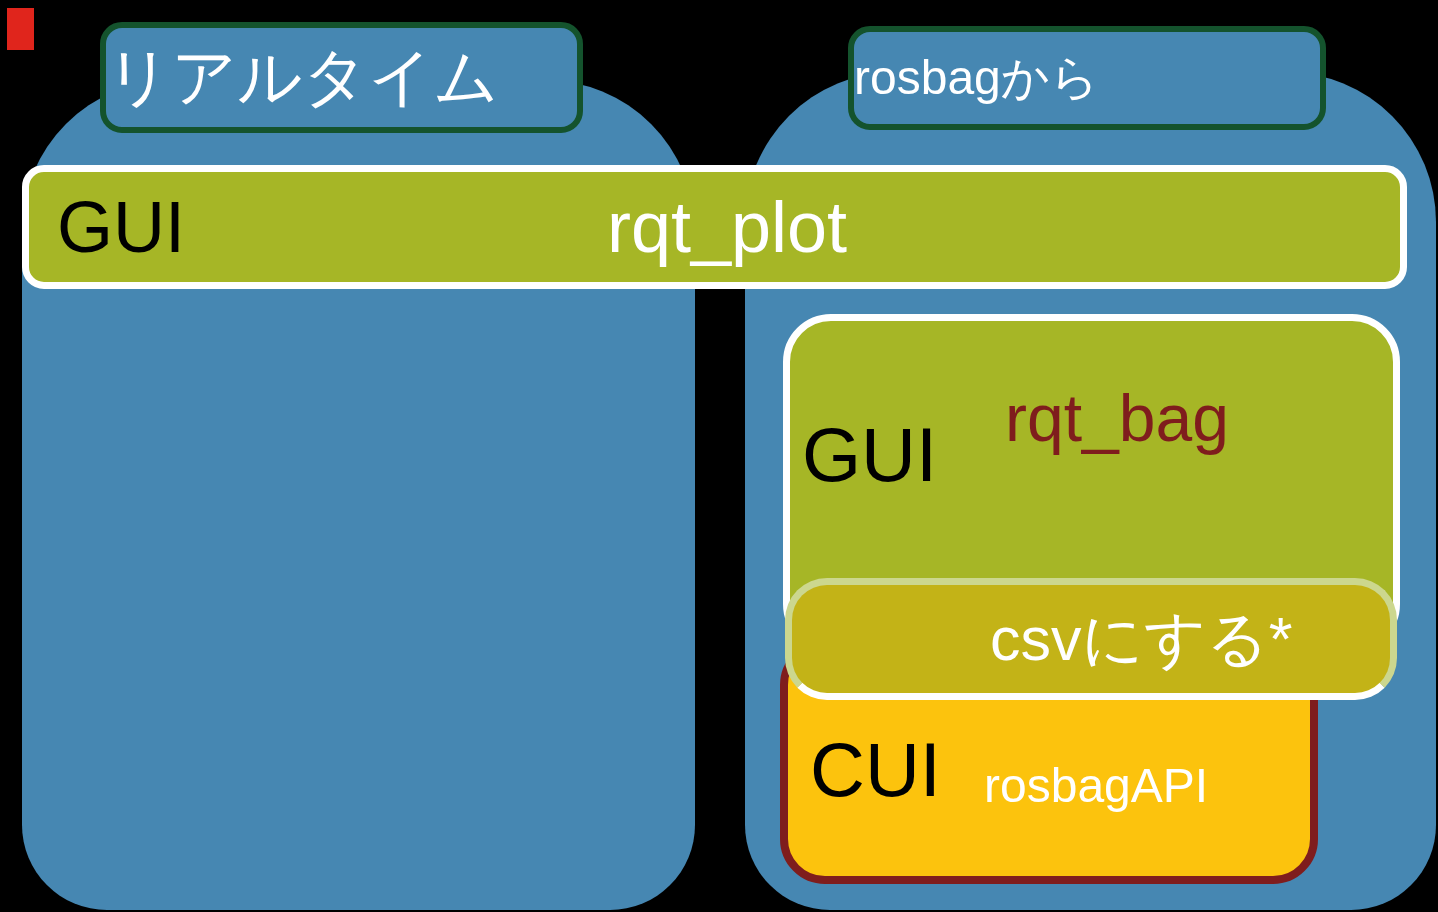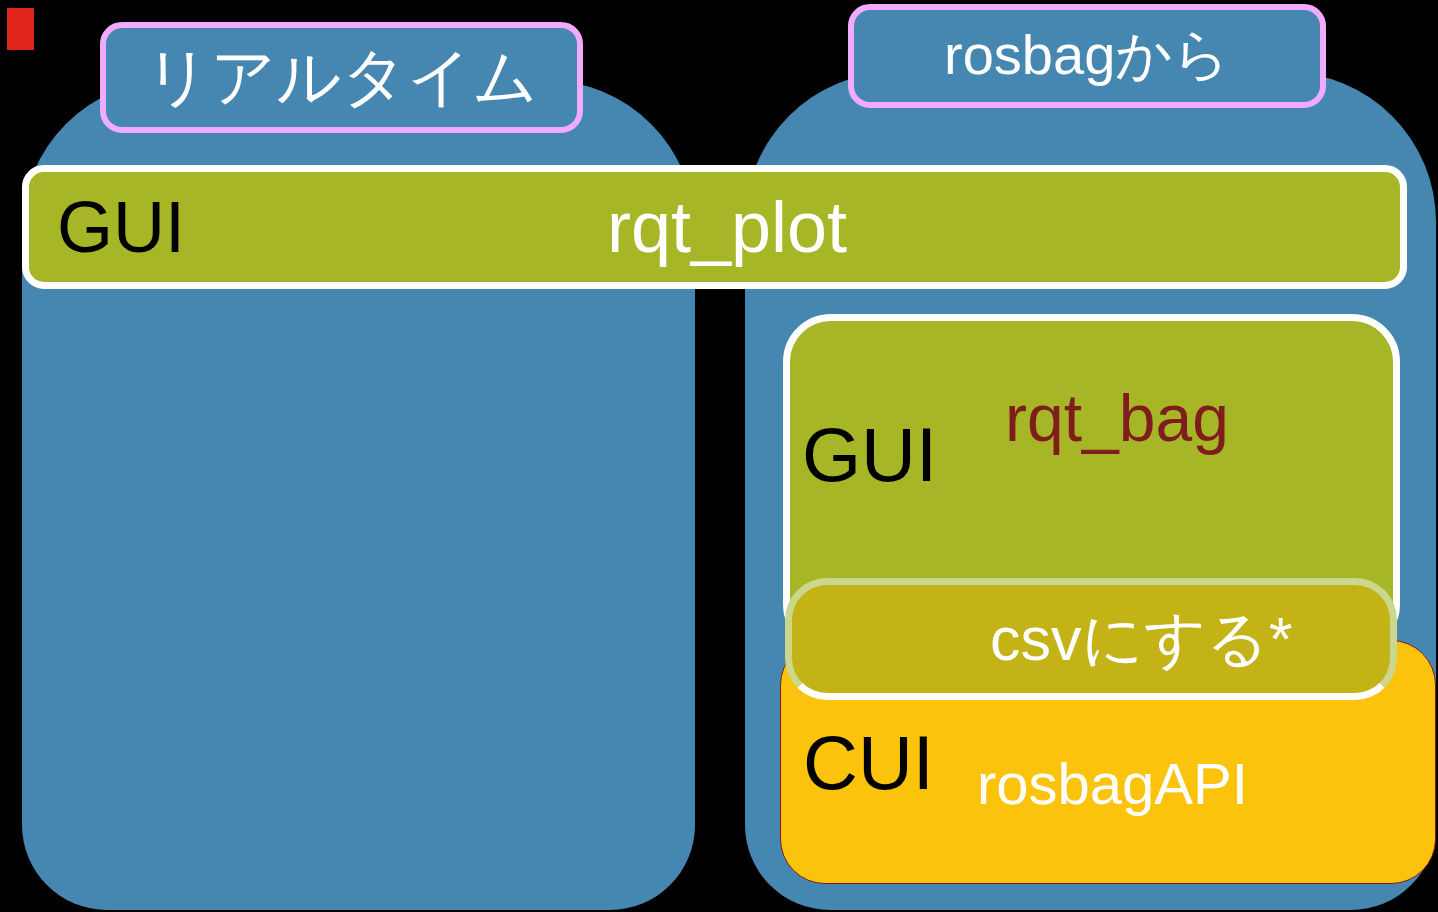--- a/index.html
+++ b/index.html
@@ -7,26 +7,26 @@
     position:relative;width:1438px;height:912px;background:#000000;overflow:hidden;
     font-family:"Liberation Sans", sans-serif;
   }
   .stage *{box-sizing:border-box;}
   
   .col{position:absolute;background:#4687b2;border-radius:150px 150px 85px 85px;z-index:0;}
   .col-left{left:22px;top:80px;width:673px;height:830px;}
   .col-right{left:745px;top:72px;width:691px;height:838px;}
   
   .badge{
-    position:absolute;background:#4687b2;border:6px solid #f0abfc;border-radius:22px;
-    display:flex;align-items:center;justify-content:center;color:#ffffff;z-index:4;
+    position:absolute;background:#4687b2;border:6px solid #14532d;border-radius:22px;
+    display:flex;align-items:center;justify-content:flex-start;color:#ffffff;z-index:4;
     white-space:nowrap;
   }
   .badge-left{left:100px;top:22px;width:483px;height:111px;font-size:64px;}
-  .badge-right{left:848px;top:4px;width:478px;height:104px;font-size:56px;}
+  .badge-right{left:848px;top:26px;width:478px;height:104px;font-size:48px;}
   
   .gui-bar{
     position:absolute;left:22px;top:165px;width:1385px;height:124px;
     background:#a6b626;border:7px solid #ffffff;border-radius:22px;z-index:2;
   }
   .gui-bar .black-label{
     position:absolute;left:28px;top:50%;transform:translateY(-50%);
     font-size:72px;color:#000000;line-height:1;
   }
   .gui-bar .tool-label{
@@ -50,28 +50,28 @@
     position:absolute;left:785px;top:578px;width:612px;height:122px;
     background:#c3b317;border:7px solid #ccd78e;border-bottom-color:#ffffff;
     border-radius:42px;z-index:3;
   }
   .csv-bar .csv-label{
     position:absolute;left:198px;top:50%;transform:translateY(-50%);
     font-size:61px;color:#ffffff;line-height:1;white-space:nowrap;
   }
   
   .orange-box{
-    position:absolute;left:780px;top:640px;width:656px;height:244px;
-    background:#fcc30d;border:1px solid #7f1d1d;border-radius:45px;z-index:2;
+    position:absolute;left:780px;top:640px;width:538px;height:244px;
+    background:#fcc30d;border:8px solid #7f1d1d;border-radius:45px;z-index:2;
   }
   .orange-box .black-label{
     position:absolute;left:22px;top:84px;font-size:76px;color:#000000;line-height:1;
   }
   .orange-box .tool-label{
-    position:absolute;left:196px;top:114px;font-size:58px;color:#ffffff;line-height:1;
+    position:absolute;left:196px;top:114px;font-size:48px;color:#ffffff;line-height:1;
     white-space:nowrap;
   }
   
   .red-marker{position:absolute;left:7px;top:8px;width:27px;height:42px;background:#e0251c;z-index:5;}
 </style>
 </head>
 <body>
 
 <div class="stage">
 

